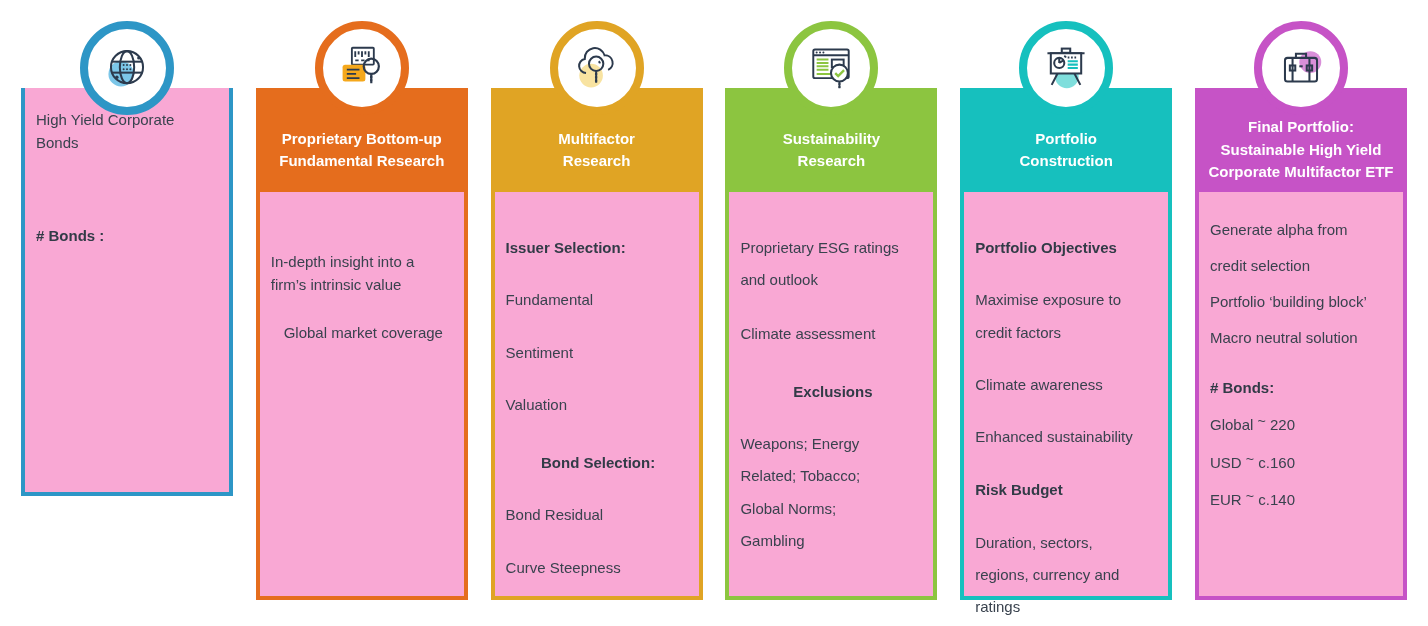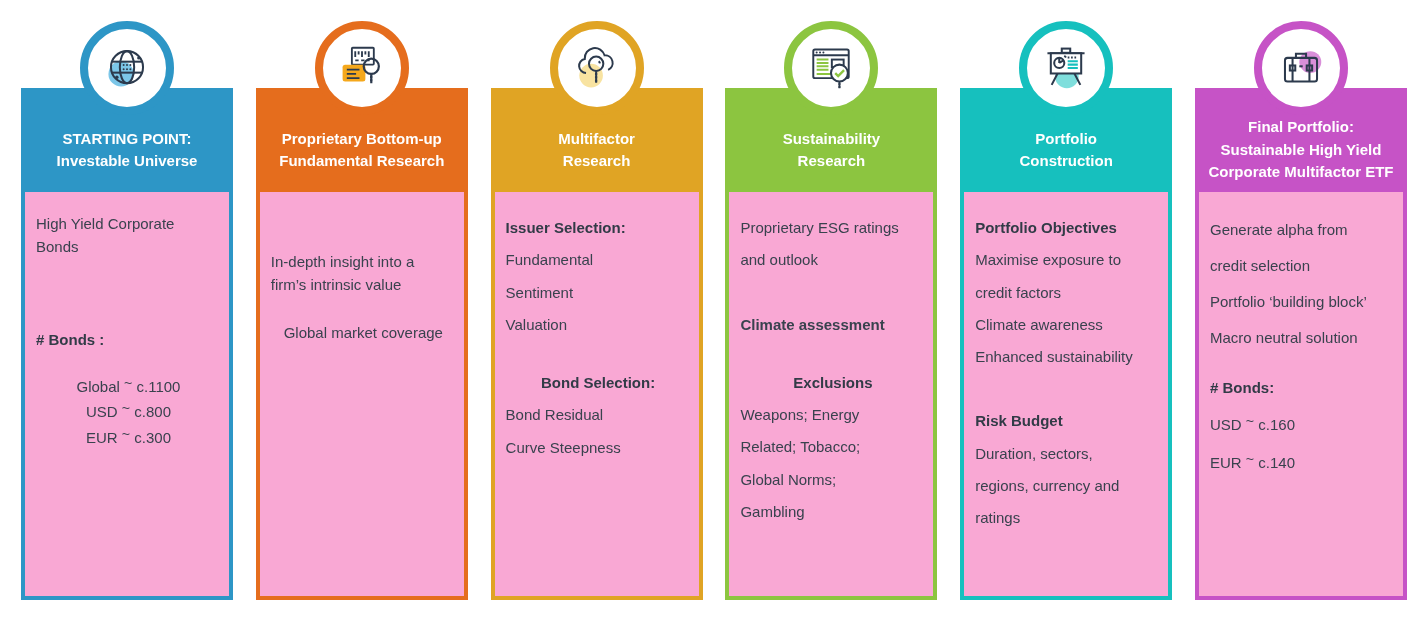--- a/index.html
+++ b/index.html
@@ -28,24 +28,24 @@
   }
   .card-body{
     background:#f9a8d4;border:4px solid var(--accent);border-top:none;
     height:408px;box-sizing:border-box;
     padding:20px 8px 0 11px;font-size:15px;color:#39424E;
   }
   p{margin:0;white-space:pre-line;}
   .bold{font-weight:bold;color:#323B47;}
   .lh-tight{line-height:1.55;}
   .lh-mid{line-height:1.5;margin-top:39px;}
-  .lh-loose{line-height:2.15;}
+  .lh-loose{line-height:2.15;margin-top:20px;}
   .lh-xloose{line-height:2.4;}
   .gap-xl{margin-top:72px;}
-  .gap-lg{margin-top:32px;font-weight:bold;}
+  .gap-lg{margin-top:21px;}
   .gap-md{margin-top:26px;text-align:center;}
   .gap-sm{margin-top:14px;}
   .stat-line{line-height:1.7;white-space:pre;}
   .stat-line-x{line-height:2.5;white-space:pre;}
   sup{font-size:0.95em;vertical-align:4px;line-height:0;}
   svg{display:block;}
 </style>
 </head>
 <body>
 
@@ -66,31 +66,24 @@
             <circle cx="32" cy="28.5" r="1.2"></circle>
             <circle cx="36" cy="28.5" r="1.2"></circle>
           <circle cx="28" cy="33.5" r="1.2"></circle>
             <circle cx="32" cy="33.5" r="1.2"></circle>
             <circle cx="36" cy="33.5" r="1.2"></circle>
           <circle cx="46" cy="20" r="2"></circle>
             <circle cx="20" cy="43" r="2"></circle>
         </g>
       </svg>
     </div>
-    <div class="card-header">STARTING POINT:
-Investable Universe</div>
     <div class="card-body">
       <p class="lh-tight">High Yield Corporate
 Bonds</p>
       <p class="bold gap-xl"># Bonds :</p>
-      <div class="gap-md">
-        <div class="stat-line"><span>Global </span><sup>~</sup><span> c.1100</span></div>
-        <div class="stat-line"><span>USD </span><sup>~</sup><span> c.800</span></div>
-        <div class="stat-line"><span>EUR </span><sup>~</sup><span> c.300</span></div>
-      </div>
     </div>
   </div>
 
   <div class="card" style="--accent: #E56D1D; --accent-light: #F5A81C;">
     <div class="badge">
       <svg width="54" height="54" viewBox="0 0 64 64" aria-hidden="true">
         <g fill="none" stroke="#2C3A4D" stroke-width="2.2">
           <rect x="20" y="8" width="26" height="20" rx="1"></rect>
           <path d="M24 12v7 M28 12v4 M32 12v7 M36 12v4 M40 12v7 M24 23h4 M31 23h4 M38 23h3"></path>
         </g>
@@ -222,19 +215,20 @@
     <div class="card-header">Final Portfolio:
 Sustainable High Yield
 Corporate Multifactor ETF</div>
     <div class="card-body">
       <p class="lh-xloose">Generate alpha from
 credit selection</p>
       <p class="lh-xloose">Portfolio ‘building block’</p>
       <p class="lh-xloose">Macro neutral solution</p>
       <p class="bold lh-xloose gap-sm"># Bonds:</p>
       <div>
+        <div class="stat-line-x"><span>Global </span><sup>~</sup><span> 220</span></div>
         <div class="stat-line-x"><span>USD </span><sup>~</sup><span> c.160</span></div>
         <div class="stat-line-x"><span>EUR </span><sup>~</sup><span> c.140</span></div>
       </div>
     </div>
   </div>
 
 </div>
 
 </body></html>

